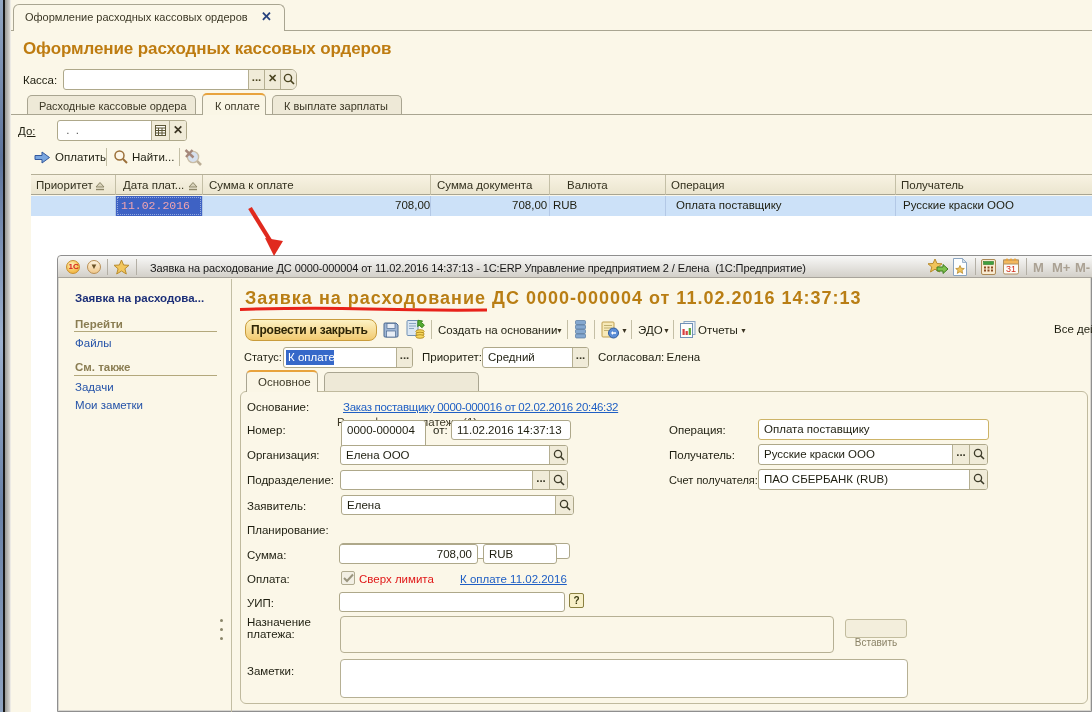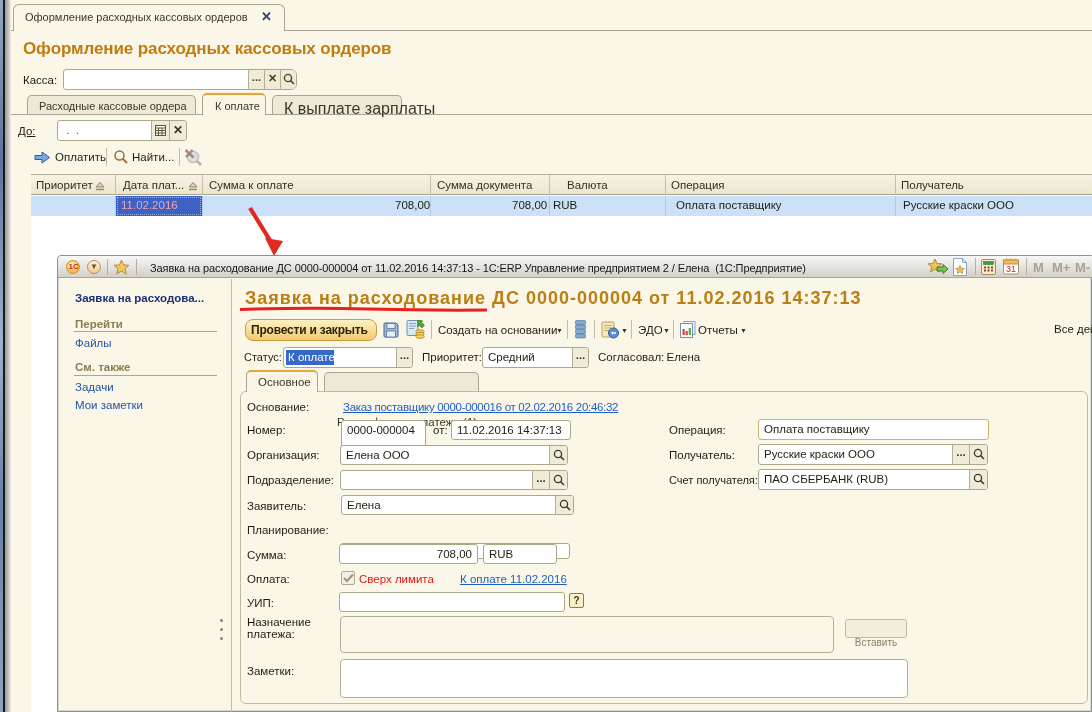--- a/index.html
+++ b/index.html
@@ -39,21 +39,21 @@
           <line x1="7.6" y1="7.6" x2="11" y2="11" stroke="#4a4420" stroke-width="1.6"></line>
         </svg></div>
 </div>
 
 <div class="abs" style="left:11px;top:114px;width:1081px;height:1px;background:#a9a591;"></div>
 <div class="abs" style="left:27px;top:95px;width:169px;height:19px;background:#eee9d7;border:1px solid #a9a591;border-bottom:none;border-radius:5px 5px 0 0;"></div>
 <div class="lbl" style="left:39px;top:100px;font-size:11px;color:#3c3826;">Расходные кассовые ордера</div>
 <div class="abs" style="left:202px;top:93px;width:64px;height:22px;background:#faf6e6;border:1px solid #a9a591;border-bottom:none;border-top:2px solid #e8a33d;border-radius:5px 5px 0 0;"></div>
 <div class="lbl" style="left:215px;top:100px;font-size:11px;color:#3c3826;">К оплате</div>
 <div class="abs" style="left:272px;top:95px;width:130px;height:19px;background:#eee9d7;border:1px solid #a9a591;border-bottom:none;border-radius:5px 5px 0 0;"></div>
-<div class="lbl" style="left:284px;top:100px;font-size:16px;color:#3c3826;">К выплате зарплаты</div>
+<div class="lbl" style="left:284px;top:100px;font-size:11px;color:#3c3826;">К выплате зарплаты</div>
 
 <div class="lbl" style="left:18px;top:125px;text-decoration:underline;">До:</div>
 <div class="inp" style="left:57px;top:120px;width:130px;height:21px;">
   <div class="txt" style="color:#555;top:3px;">&nbsp;.&nbsp;&nbsp;.</div>
   <div class="btnsec" style="right:17px;width:18px;">
     <svg width="11" height="11" style="position:relative;top:4px;">
           <rect x="0.5" y="0.5" width="10" height="10" fill="#fdfcf5" stroke="#5c5636"></rect>
           <line x1="0" y1="3" x2="11" y2="3" stroke="#5c5636"></line>
           <line x1="0" y1="5.5" x2="11" y2="5.5" stroke="#5c5636"></line>
           <line x1="0" y1="8" x2="11" y2="8" stroke="#5c5636"></line>
@@ -106,21 +106,21 @@
 <div class="vdiv" style="left:895px;top:175px;height:20px;"></div>
 <div class="lbl" style="left:901px;top:179px;color:#33301e;">Получатель</div>
 <div class="abs" style="left:31px;top:196px;width:1061px;height:20px;background:#cce1f8;"></div>
 <div class="abs" style="left:115px;top:196px;width:1px;height:20px;background:#b3c8e6;"></div>
     <div class="abs" style="left:202px;top:196px;width:1px;height:20px;background:#b3c8e6;"></div>
     <div class="abs" style="left:430px;top:196px;width:1px;height:20px;background:#b3c8e6;"></div>
     <div class="abs" style="left:549px;top:196px;width:1px;height:20px;background:#b3c8e6;"></div>
     <div class="abs" style="left:665px;top:196px;width:1px;height:20px;background:#b3c8e6;"></div>
     <div class="abs" style="left:895px;top:196px;width:1px;height:20px;background:#b3c8e6;"></div>
 <div class="abs" style="left:116px;top:196px;width:86px;height:20px;background:#3e62c4;outline:1px dotted #93a9de;outline-offset:-2px;"></div>
-<div class="lbl" style="left:121px;top:199px;color:#f0a4b0;">11.02.2016</div>
+<div class="lbl" style="left:121px;top:199px;color:#f0a4b0;font-family:Liberation Mono, monospace;">11.02.2016</div>
 <div class="lbl" style="left:395px;top:199px;">708,00</div>
 <div class="lbl" style="left:512px;top:199px;">708,00</div>
 <div class="lbl" style="left:553px;top:199px;">RUB</div>
 <div class="lbl" style="left:676px;top:199px;">Оплата поставщику</div>
 <div class="lbl" style="left:903px;top:199px;">Русские краски ООО</div>
 
 <svg class="abs" style="left:240px;top:200px;z-index:60;" width="60" height="60">
       <line x1="10" y1="8" x2="31" y2="42" stroke="#e02a1e" stroke-width="4.2"></line>
       <path d="M25 38 L43 41 L34 56 Z" fill="#e02a1e"></path>
     </svg>

